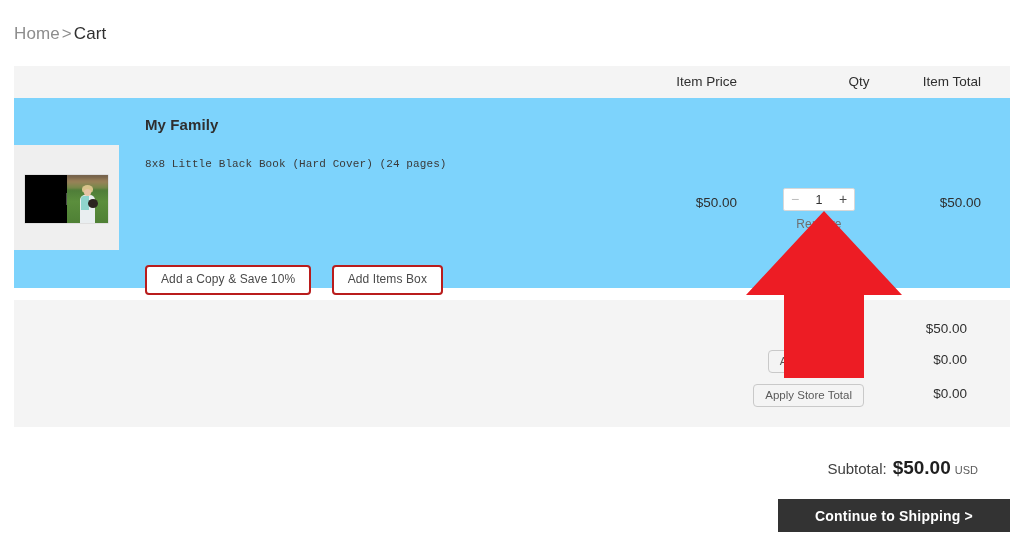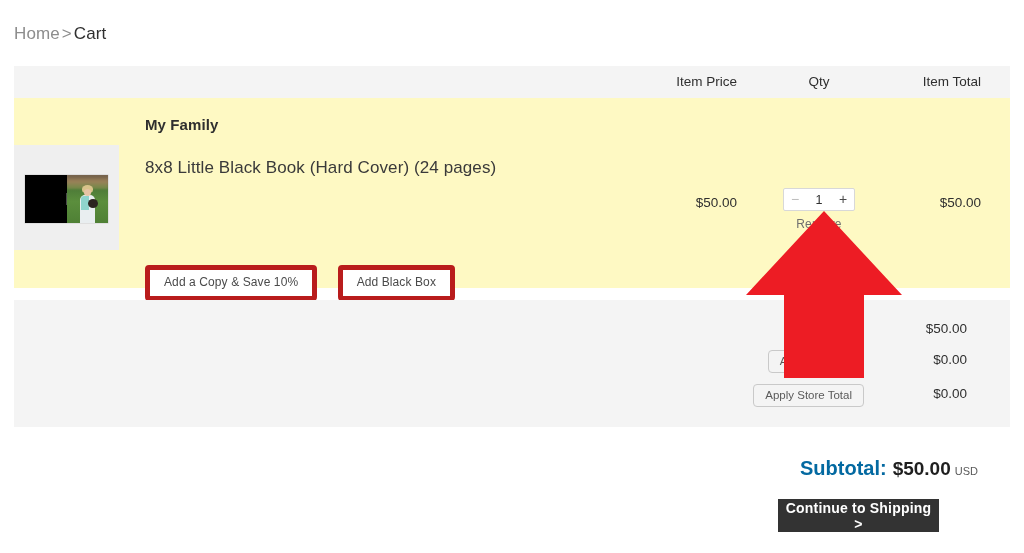--- a/index.html
+++ b/index.html
@@ -54,28 +54,28 @@
     position: absolute;
     top: 0;
     height: 32px;
     line-height: 32px;
     font-size: 13.5px;
     color: #2f2f2f;
     white-space: nowrap;
   }
   .col-items      { left: 37px; margin-top: 44px; }
   .col-price      { left: 640px; width: 83px; text-align: right; }
-  .col-qty        { left: 760px; width: 90px; text-align: center; }
+  .col-qty        { left: 800px; width: 90px; text-align: center; }
   .col-total      { left: 880px; width: 87px; text-align: right; }
 
   
   .cart-row {
     position: relative;
     height: 190px;
-    background: #fef9c3;
+    background: #7dd3fc;
   }
 
   .thumb {
     position: absolute;
     left: 0px;
     top: 47px;
     width: 105px;
     height: 105px;
     background: #efefef;
     overflow: hidden;
@@ -160,33 +160,34 @@
     top: 18px;
     font-size: 15px;
     font-weight: bold;
     color: #2f2f2f;
     letter-spacing: .1px;
   }
   .item-desc {
     position: absolute;
     left: 131px;
     top: 60px;
-    font-size: 17px;
+    font-size: 11px;
     color: #3a3a3a;
     letter-spacing: .1px;
+    font-family: Liberation Mono, monospace;
   }
 
   .item-actions {
     position: absolute;
     left: 131px;
     top: 167px;
   }
   .pill-btn {
     display: inline-block;
-    border: 5px solid #b91c1c;
+    border: 2px solid #b91c1c;
     border-radius: 4px;
     background: #ffffff;
     font-size: 12px;
     color: #4a4a4a;
     padding: 6px 14px 7px;
     line-height: 13px;
     font-family: "Liberation Sans", sans-serif;
     cursor: pointer;
     letter-spacing: .1px;
   }
@@ -316,41 +317,40 @@
   
   .subtotal {
     position: absolute;
     left: 610px;
     top: 457px;
     width: 368px;
     text-align: right;
     white-space: nowrap;
   }
   .subtotal .sub-label {
-    font-size: 20px;
-    color: #0369a1;
-    font-weight: bold;
+    font-size: 15px;
+    color: #404040;
   }
   .subtotal .sub-amount {
     font-size: 19px;
     font-weight: bold;
     color: #1f1f1f;
     margin-left: 6px;
   }
   .subtotal .sub-currency {
     font-size: 11px;
     color: #5a5a5a;
     margin-left: 4px;
   }
 
   .cta-button {
     position: absolute;
     left: 778px;
     top: 499px;
-    width: 161px;
+    width: 232px;
     height: 33px;
     background: #333333;
     color: #ffffff;
     border: none;
     font-size: 14px;
     font-weight: bold;
     font-family: "Liberation Sans", sans-serif;
     letter-spacing: .2px;
     cursor: pointer;
   }
@@ -395,21 +395,21 @@
           <div class="puppy"></div>
         </div>
       </div>
     </div>
 
     <div class="item-title">My Family</div>
     <div class="item-desc">8x8 Little Black Book (Hard Cover) (24 pages)</div>
 
     <div class="item-actions">
       <button class="pill-btn">Add a Copy &amp; Save 10%</button>
-      <button class="pill-btn">Add Black Box</button>
+      <button class="pill-btn">Add Items Box</button>
     </div>
 
     <div class="cell-price">$50.00</div>
 
     <div class="qty-wrap">
       <div class="stepper">
         <button class="step-btn minus">−</button>
         <span class="qty-value">1</span>
         <button class="step-btn plus">+</button>
       </div>

